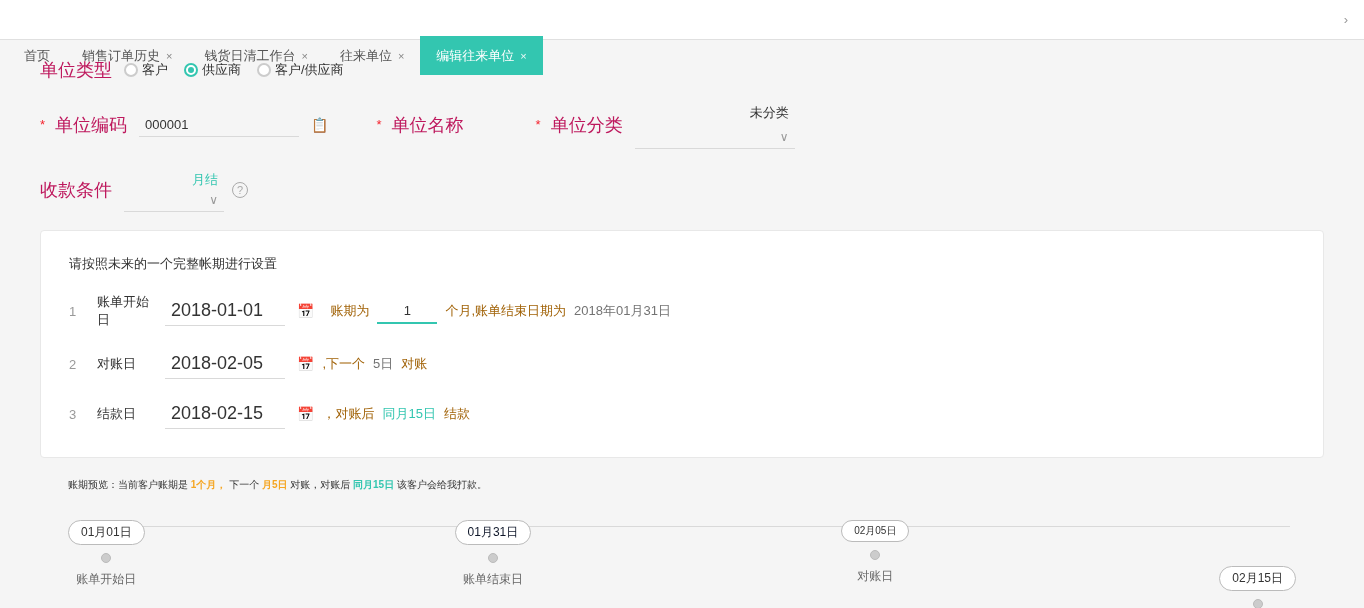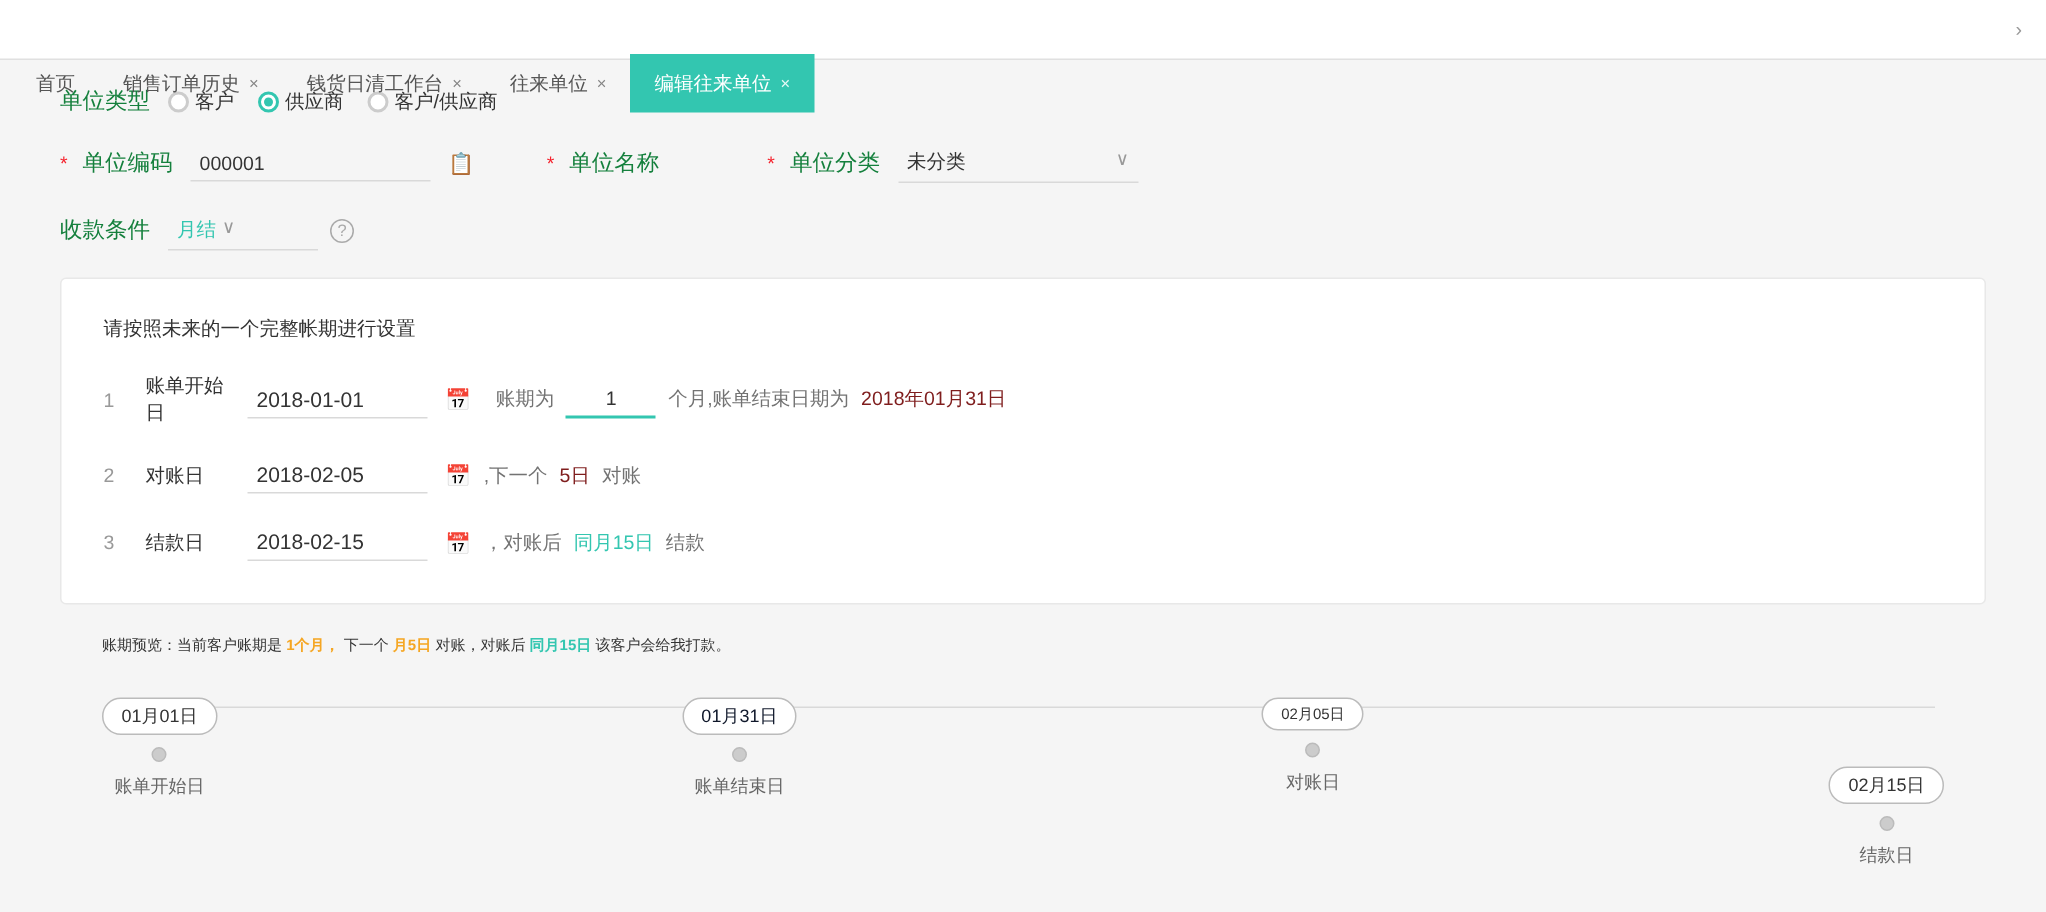--- a/index.html
+++ b/index.html
@@ -58,22 +58,22 @@
 
     
     .form-row {
       display: flex;
       align-items: center;
       margin-bottom: 18px;
       flex-wrap: wrap;
       gap: 8px;
     }
     .form-label {
-      color: #15803d;
-      font-size: 15px;
+      color: #be185d;
+      font-size: 18px;
       white-space: nowrap;
       margin-right: 4px;
     }
     .required-star { color: #f5222d; margin-right: 2px; }
 
     
     .radio-group { display: flex; gap: 16px; align-items: center; }
     .radio-item { display: flex; align-items: center; gap: 4px; cursor: pointer; }
     .radio-circle {
       width: 14px; height: 14px;
@@ -101,25 +101,26 @@
       padding: 4px 6px;
       font-size: 13px;
       color: #333;
       background: transparent;
       width: 160px;
     }
     .form-input.name-input { width: 200px; }
 
     
     .form-select-wrap {
-      display: flex; align-items: flex-start; gap: 4px;
+      display: flex; align-items: flex-end; gap: 4px;
       border-bottom: 1px solid #d9d9d9;
       padding: 4px 6px;
       min-width: 160px;
       cursor: pointer;
+      flex-direction: column;
     }
     .select-value { color: #33c6b0; font-size: 13px; }
     .select-value.gray { color: #333; }
     .chevron-icon { color: #999; font-size: 12px; }
 
     
     .cal-icon { color: #33c6b0; margin-left: 4px; cursor: pointer; font-size: 14px; }
 
     
     .help-icon {
@@ -162,38 +163,38 @@
       width: 60px;
       color: #333;
       font-size: 13px;
       flex-shrink: 0;
     }
     .setting-date-input {
       border: none;
       border-bottom: 1px solid #d9d9d9;
       outline: none;
       padding: 4px 6px;
-      font-size: 14px;
+      font-size: 18px;
       color: #333;
       background: transparent;
       width: 120px;
     }
     .setting-month-input {
       border: none;
       border-bottom: 2px solid #33c6b0;
       outline: none;
       padding: 4px 6px;
       font-size: 13px;
       color: #333;
       background: transparent;
       width: 60px;
       text-align: center;
     }
-    .setting-text { font-size: 13px; color: #737373; }
-    .orange-text { color: #7f1d1d; }
+    .setting-text { font-size: 13px; color: #a16207; }
+    .orange-text { color: #737373; }
     .teal-text { color: #33c6b0; }
 
     
     .preview-section {
       margin-top: 20px;
       padding: 0 28px;
     }
     .preview-text {
       font-size: 10px;
       color: #333;

